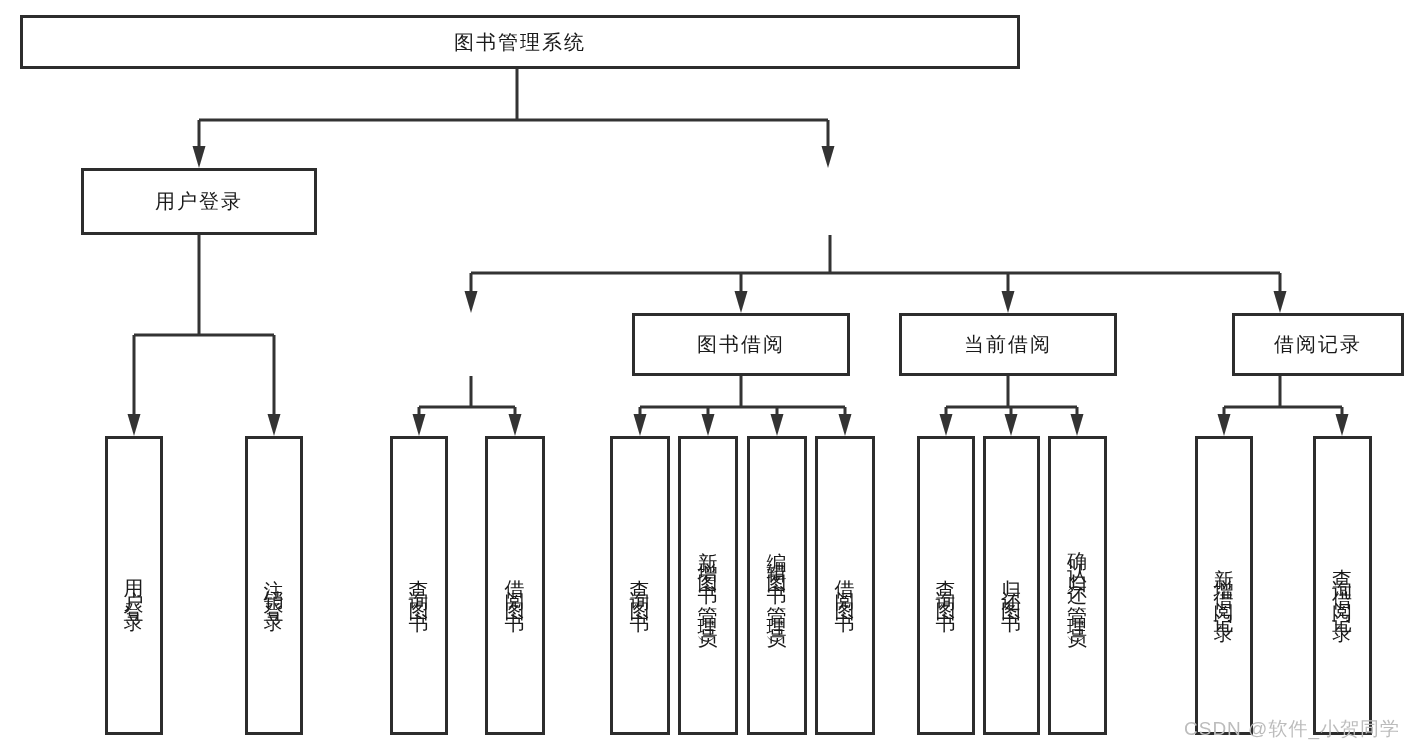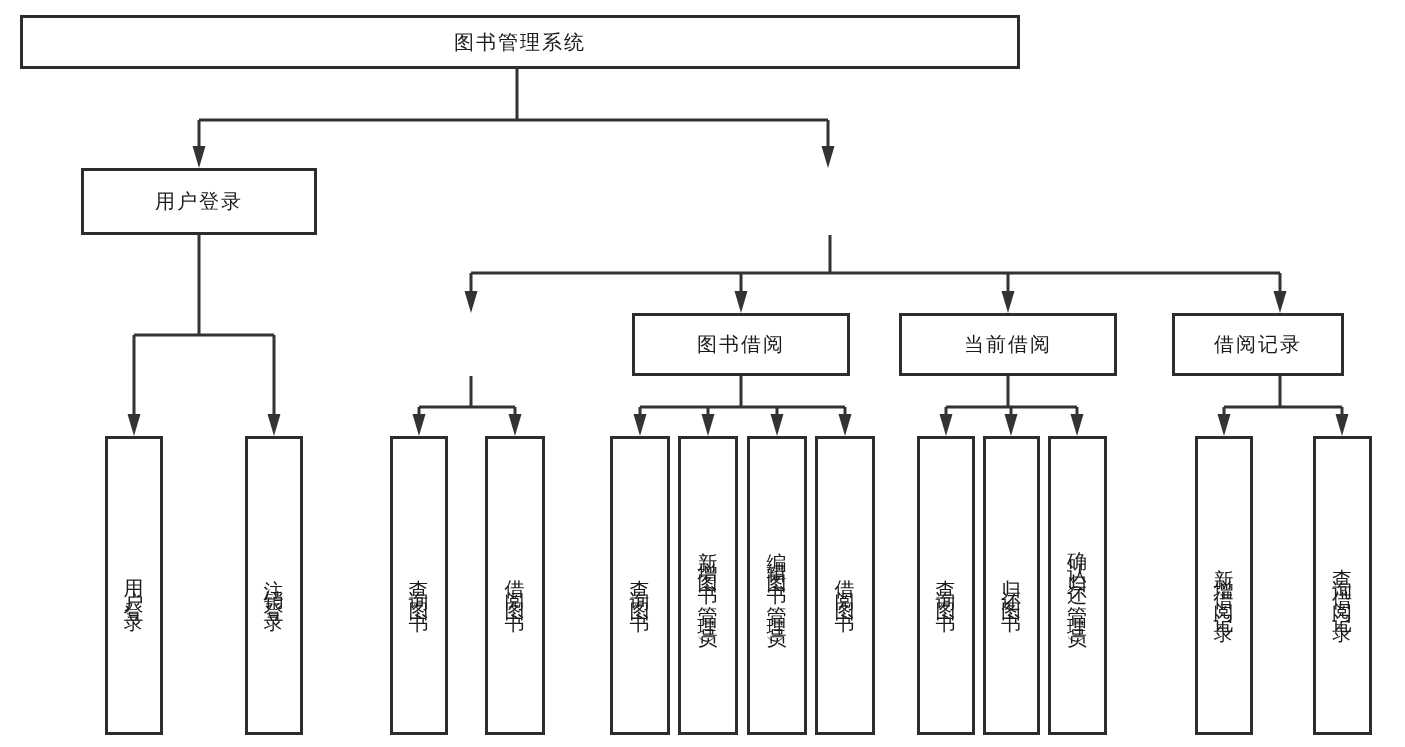--- a/index.html
+++ b/index.html
@@ -104,21 +104,21 @@
   <div class="node" style="left:81px;top:168px;width:236px;height:67px">
     <span>用户登录</span>
   </div>
 
   <div class="node" style="left:632px;top:313px;width:218px;height:63px">
     <span>图书借阅</span>
   </div>
   <div class="node" style="left:899px;top:313px;width:218px;height:63px">
     <span>当前借阅</span>
   </div>
-  <div class="node" style="left:1172px;top:313px;width:172px;height:63px">
+  <div class="node" style="left:1232px;top:313px;width:172px;height:63px">
     <span>借阅记录</span>
   </div>
 
   <div class="node leaf" style="left:105px;top:436px;width:58px;height:299px">
     <span class="vtext">用户登录</span>
   </div>
   <div class="node leaf" style="left:245px;top:436px;width:58px;height:299px">
     <span class="vtext">注销登录</span>
   </div>
 
@@ -152,14 +152,15 @@
     <span class="vtext">确认归还（管理员）</span>
   </div>
 
   <div class="node leaf" style="left:1195px;top:436px;width:58px;height:299px">
     <span class="vtext">新增借阅记录</span>
   </div>
   <div class="node leaf" style="left:1313px;top:436px;width:59px;height:299px">
     <span class="vtext">查询借阅记录</span>
   </div>
 
+  <div class="watermark">CSDN @软件_小贺同学</div>
 
 </div>
 
 </body></html>

